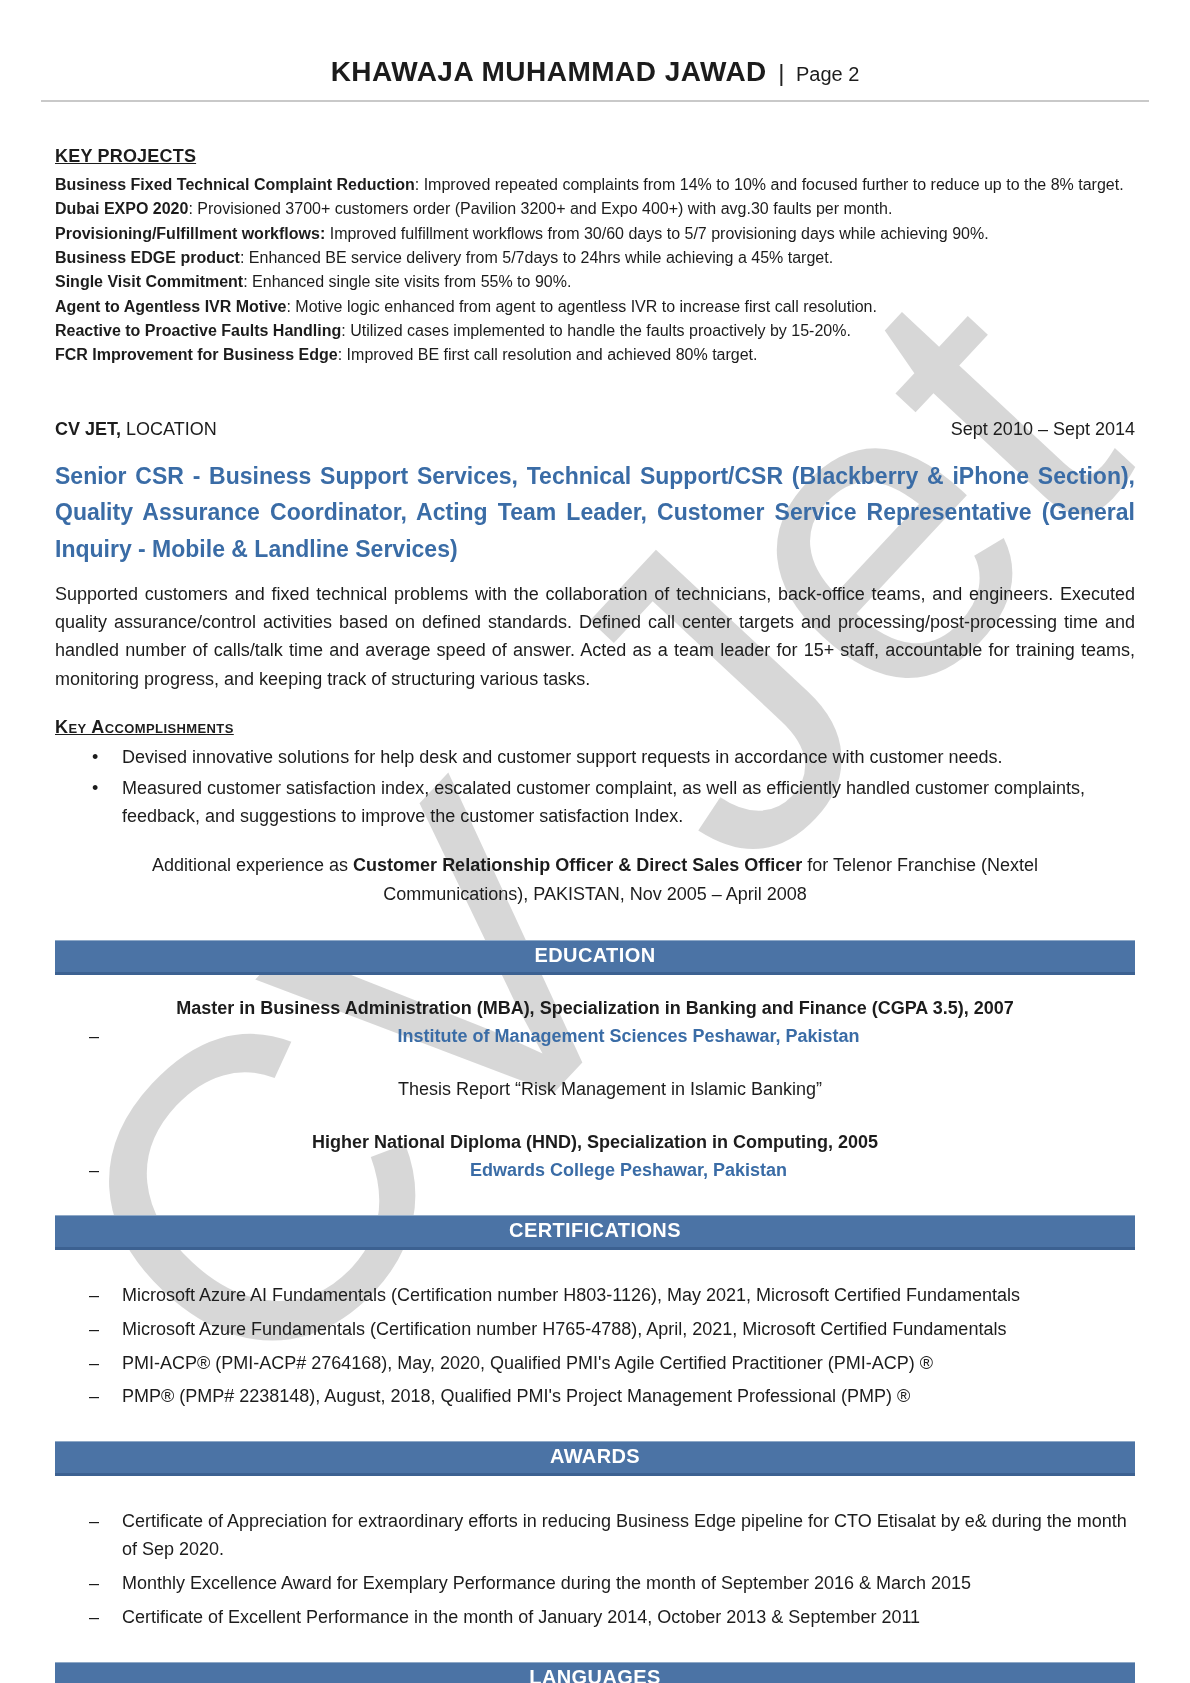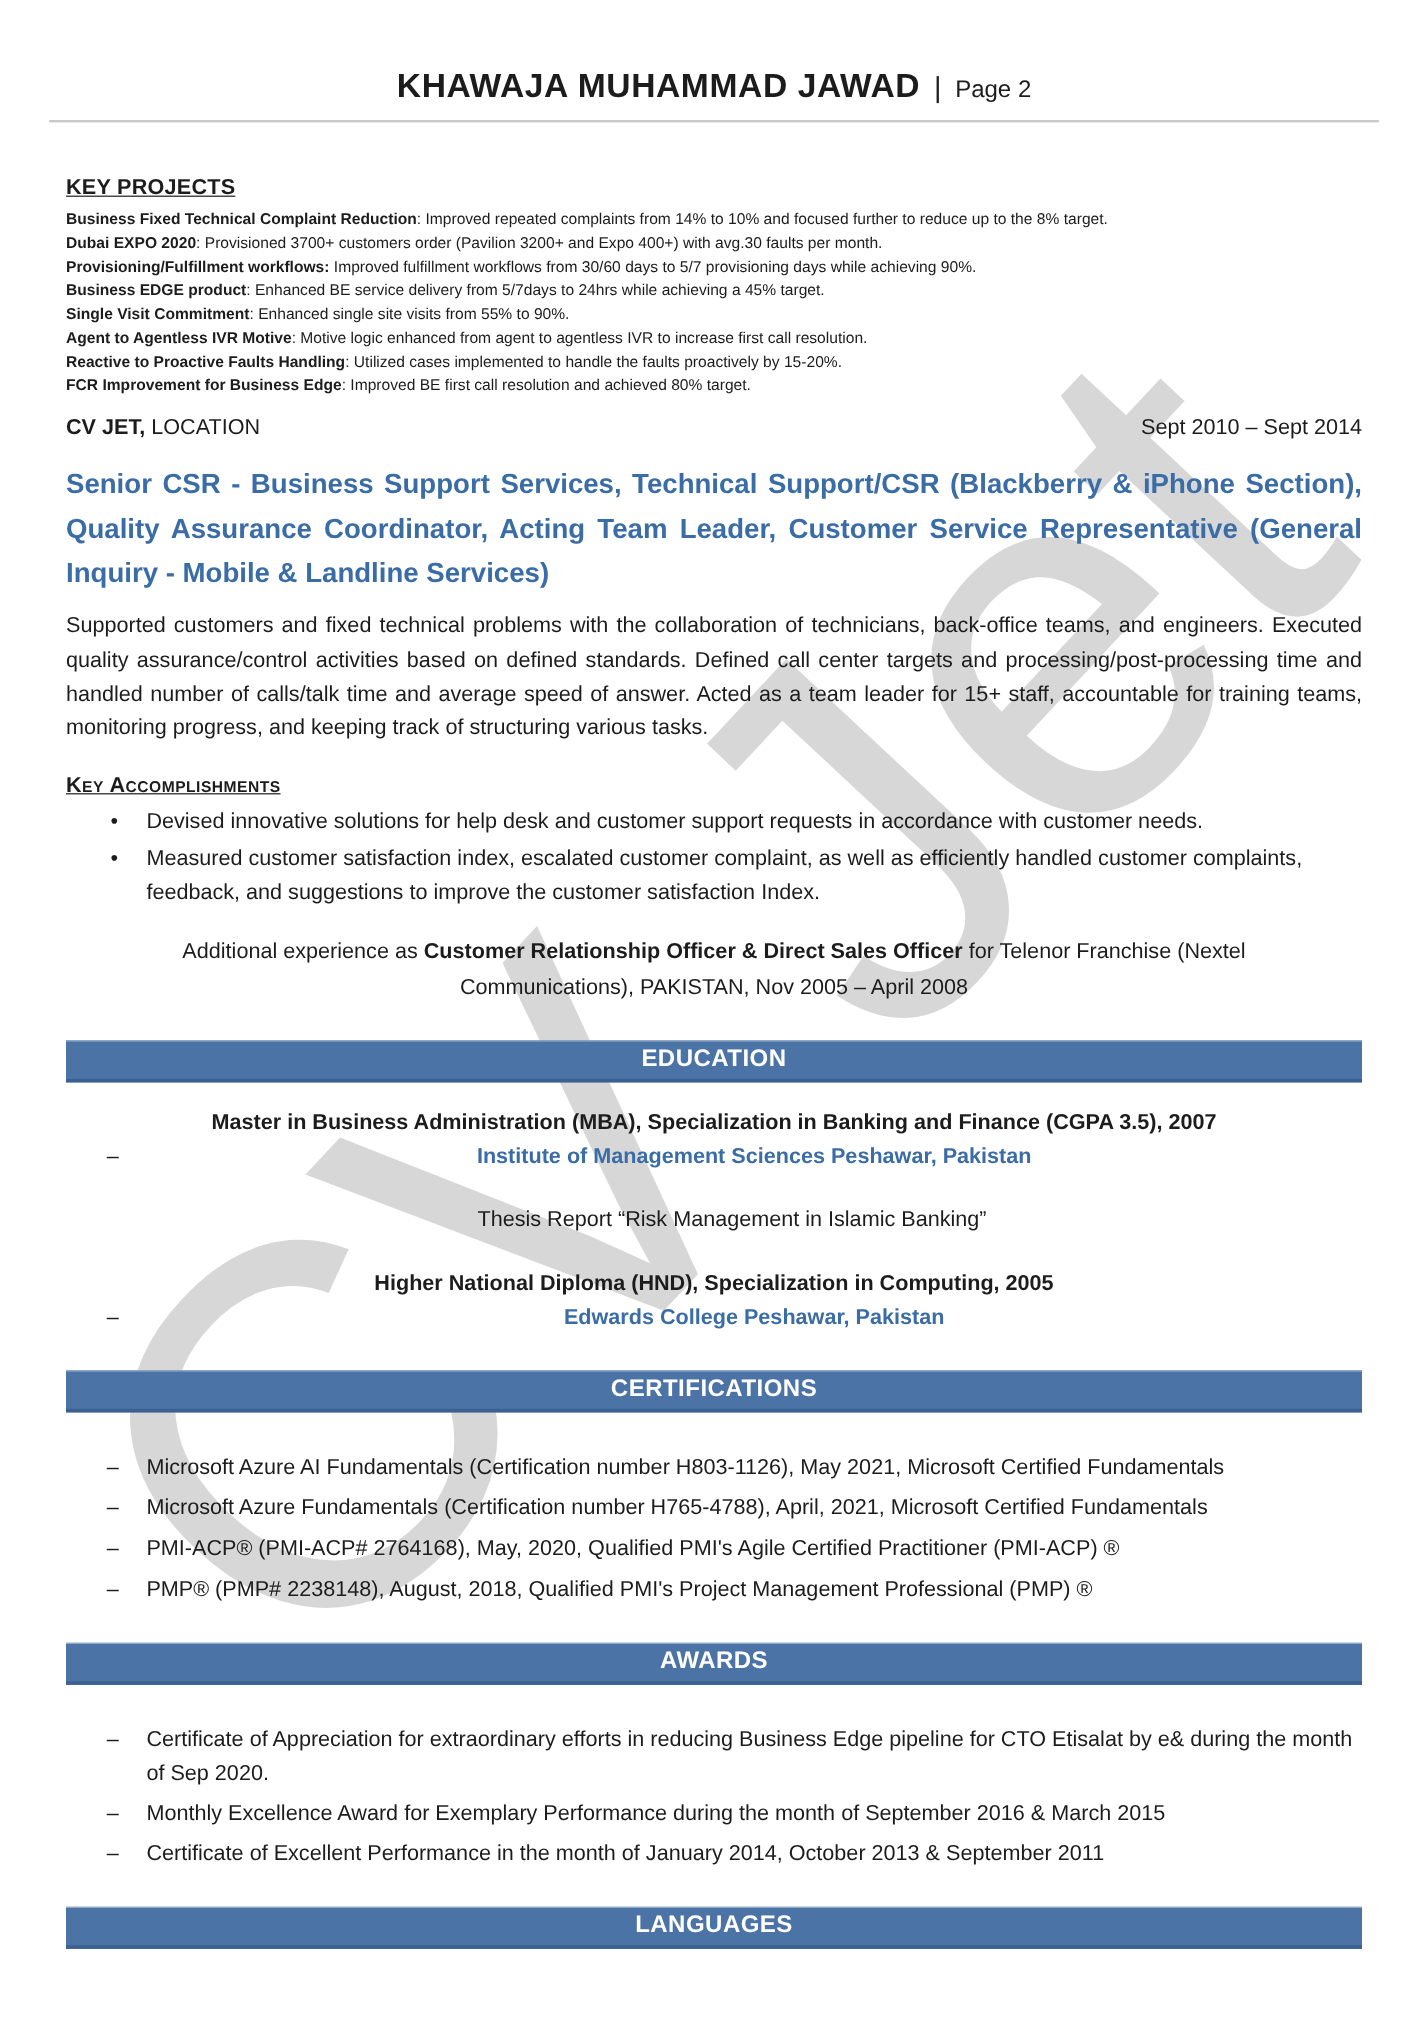--- a/index.html
+++ b/index.html
@@ -40,24 +40,24 @@
   .name{font-size:28px;font-weight:bold;letter-spacing:.5px;}
   .sep{font-size:24px;font-weight:300;margin:0 7px;color:#222;}
   .page-label{font-size:20px;}
 
   .caps-heading{
     font-size:18px;font-weight:bold;text-decoration:underline;
     margin:44px 0 6px 0;letter-spacing:.2px;
   }
   .smallcaps{font-variant:small-caps;letter-spacing:.4px;}
 
-  .proj{font-size:13px;line-height:1.52;}
+  .proj{font-size:16px;line-height:1.52;}
   .b{font-weight:bold;}
 
-  .job-line{display:flex;justify-content:space-between;margin-top:15px;font-size:18px;}
+  .job-line{display:flex;justify-content:space-between;margin-top:51px;font-size:18px;}
   .job-title{
     color:var(--accent-text);font-weight:bold;
     text-align:justify;font-size:23px;line-height:1.6;margin:18px 0 0 0;
   }
   .summary{text-align:justify;font-size:18px;line-height:1.57;margin:12px 0 0 0;}
 
   .acc-heading{margin-top:24px;}
 
   .bullet{position:relative;padding-left:67px;font-size:18px;line-height:1.55;margin-top:3px;}
   .bullet::before{content:"\2022";position:absolute;left:37px;top:0;}

